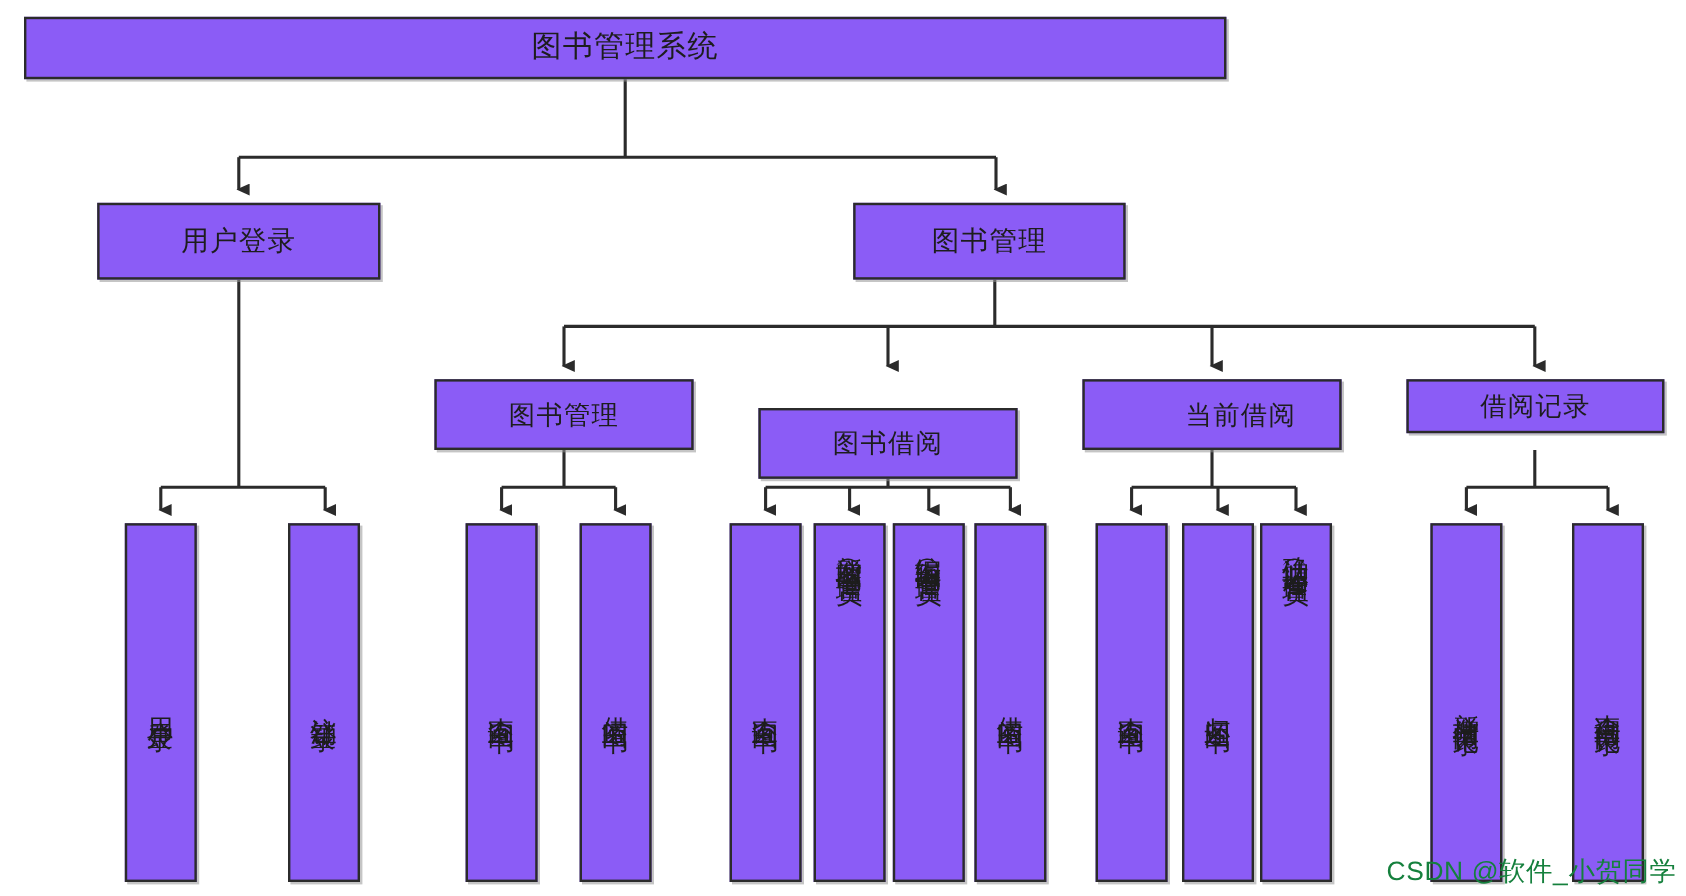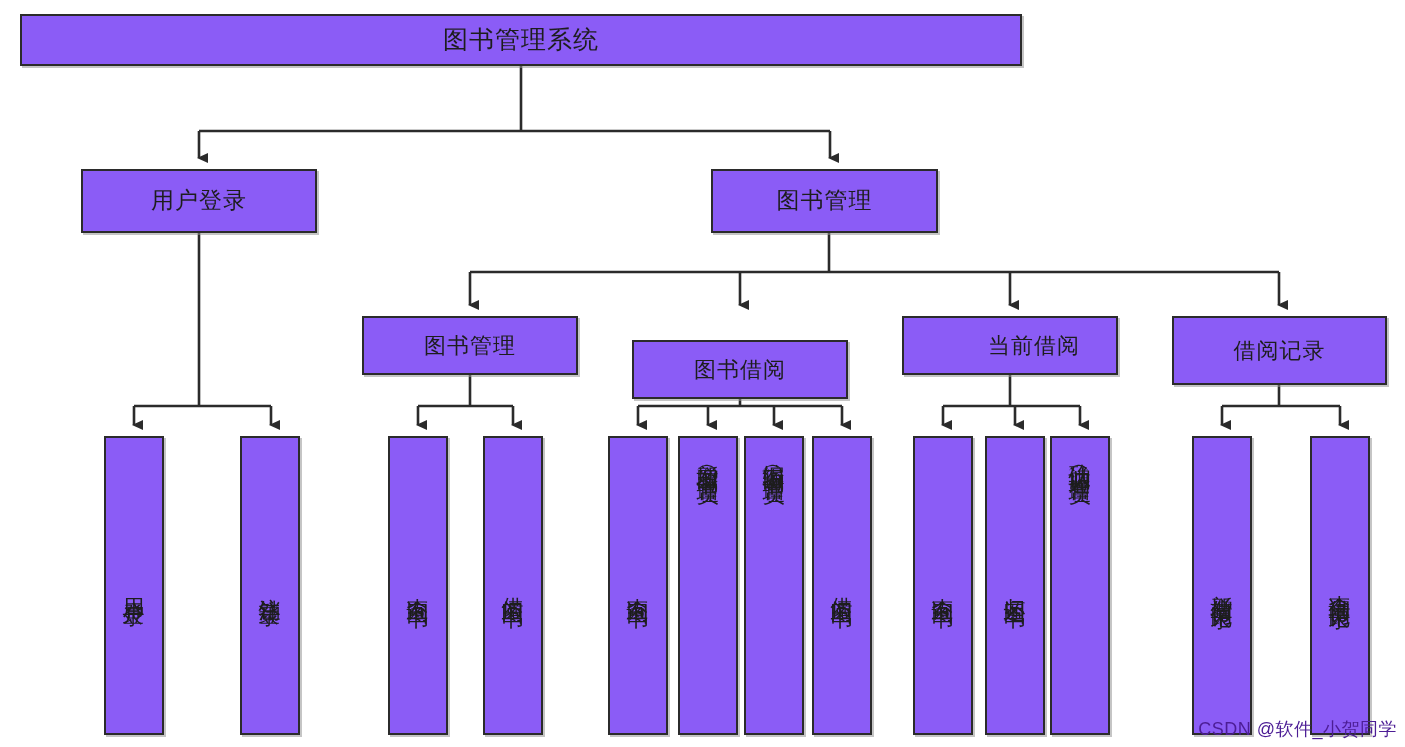--- a/index.html
+++ b/index.html
@@ -11,21 +11,21 @@
         border:2.5px solid #2b2b2b;display:flex;align-items:center;justify-content:center;
         box-shadow:2px 2px 0 0 rgba(150,150,150,0.55);}
   .node .lbl{color:#1d1d1d;line-height:1.18;white-space:pre;text-align:center;}
   .h-node .lbl{font-size:25px;letter-spacing:1px;}
   .lvl2 .lbl{font-size:23px;letter-spacing:1px;}
   .lvl3 .lbl{font-size:22px;letter-spacing:1px;}
   .leaf .lbl{font-size:22px;writing-mode:vertical-rl;text-orientation:upright;
              letter-spacing:3px;line-height:1.05;}
   .leaf{align-items:flex-start;padding-top:8px;}
   .leaf.short{align-items:center;padding-top:0;}
-  #watermark{position:absolute;right:8px;bottom:6px;font-size:18px;color:#4c1d95;
+  #watermark{position:absolute;right:8px;bottom:6px;font-size:22px;color:#15803d;
              letter-spacing:.5px;user-select:none;}
 </style>
 </head>
 <body>
 
 <div id="stage">
 
   <svg class="links" viewBox="0 0 1405 747">
     <defs>
       <marker id="arrow" markerWidth="12" markerHeight="12" refX="5" refY="9" orient="auto" markerUnits="userSpaceOnUse">
@@ -89,21 +89,21 @@
 
   <div class="node lvl3" style="left:362px;top:316px;width:216px;height:59px;">
     <span class="lbl">图书管理</span>
   </div>
   <div class="node lvl3" style="left:632px;top:316px;width:216px;height:59px;margin-top:24px;">
     <span class="lbl">图书借阅</span>
   </div>
   <div class="node lvl3" style="left:902px;top:316px;width:216px;height:59px;padding-left:48px;">
     <span class="lbl">当前借阅</span>
   </div>
-  <div class="node lvl3" style="left:1172px;top:316px;width:215px;height:69px;">
+  <div class="node lvl3" style="left:1172px;top:316px;width:215px;height:45px;">
     <span class="lbl">借阅记录</span>
   </div>
 
   <div class="node leaf short" style="left:104px;top:436px;width:60px;height:299px;">
     <span class="lbl">用户登录</span>
   </div>
   <div class="node leaf short" style="left:240px;top:436px;width:60px;height:299px;">
     <span class="lbl">注销登录</span>
   </div>
   <div class="node leaf short" style="left:388px;top:436px;width:60px;height:299px;">

